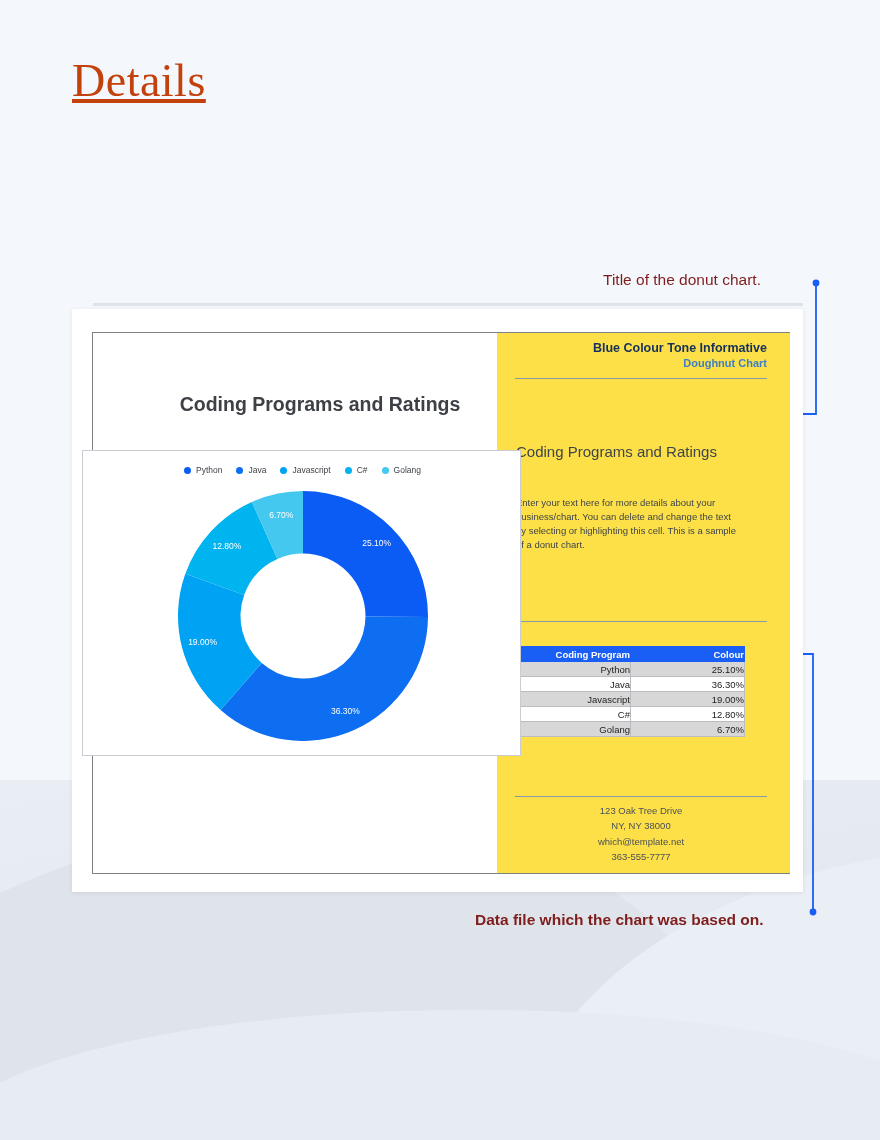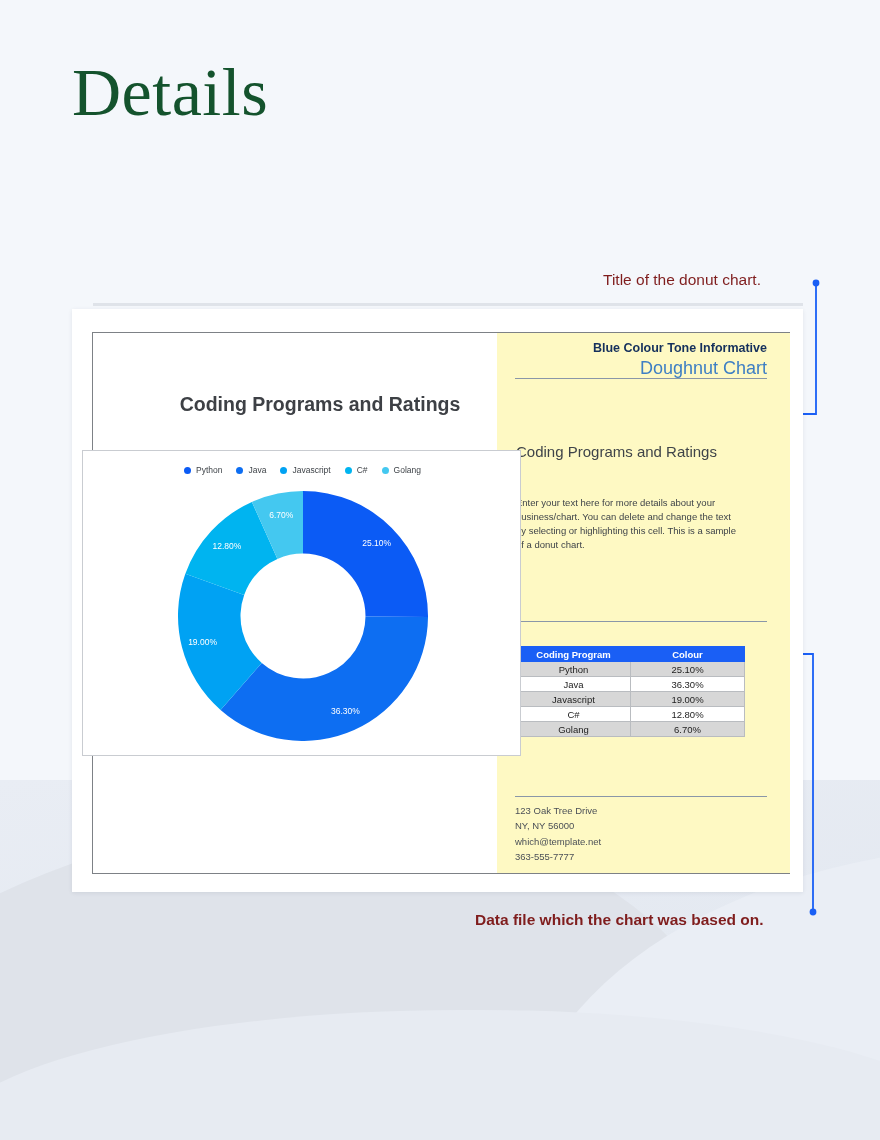--- a/index.html
+++ b/index.html
@@ -44,24 +44,25 @@
     width: 1040px; height: 220px;
     background: #e7ebf2;
     border-radius: 50% 48% 0 0 / 62% 58% 0 0;
   }
 
   
   #page-heading {
     position: absolute;
     left: 72px; top: 58px;
     font-family: "Liberation Serif", serif;
-    font-size: 68px;
+    font-size: 46px;
     line-height: 1;
-    color: #14532d;
+    color: #c2410c;
     letter-spacing: 0.5px;
+    text-decoration: underline;
   }
 
   
   .callout-text {
     position: absolute;
     font-size: 15.5px;
     color: #7f1d1d;
     white-space: nowrap;
   }
   #callout-top-text { left: 603px; top: 271px; }
@@ -93,38 +94,38 @@
     border: 1px solid #7d8186;
     box-sizing: border-box;
     background: #ffffff;
   }
 
   
   #info-panel {
     position: absolute;
     left: 404px; top: 0;
     width: 293px; height: 540px;
-    background: #fef9c3;
+    background: #fde047;
   }
 
   #panel-title-block {
     position: absolute;
     left: 18px; top: 8px;
     width: 252px;
     text-align: right;
   }
   #panel-title-main {
     font-size: 12.5px;
     font-weight: bold;
     color: #15305c;
     line-height: 1.25;
   }
   #panel-title-sub {
-    font-size: 18px;
-    font-weight: normal;
+    font-size: 11px;
+    font-weight: bold;
     color: #3e7fc4;
     line-height: 1.25;
   }
   .panel-rule {
     position: absolute;
     left: 18px;
     width: 252px;
     height: 1px;
     background: #8a97a8;
   }
@@ -157,41 +158,41 @@
   table#data-table {
     border-collapse: collapse;
     width: 229px;
     table-layout: fixed;
   }
   table#data-table th,
   table#data-table td {
     border: 1px solid #b9bcc0;
     font-size: 9.5px;
     height: 14px;
-    text-align: center;
+    text-align: right;
     padding: 0;
     color: #1d1d1d;
     font-weight: normal;
   }
   table#data-table th {
     background: #1a5ff5;
     color: #ffffff;
     font-weight: bold;
     border-color: #1a5ff5;
   }
   table#data-table td:first-child { width: 106px; }
   tr.row-odd td { background: #d7d7d7; }
   tr.row-even td { background: #ffffff; }
 
   
   #panel-footer {
     position: absolute;
     left: 18px; top: 470px;
     width: 252px;
-    text-align: left;
+    text-align: center;
     font-size: 9.5px;
     line-height: 1.62;
     color: #4b5057;
   }
 
   
   #chart-title {
     position: absolute;
     left: 47px; top: 60px;
     width: 360px;
@@ -329,21 +330,21 @@
             <td>6.70%</td>
           </tr>
         </tbody>
       </table>
     </div>
 
     <div class="panel-rule" id="panel-rule-bottom"></div>
 
     <div id="panel-footer">
       <div>123 Oak Tree Drive</div>
-      <div>NY, NY 56000</div>
+      <div>NY, NY 38000</div>
       <div>which@template.net</div>
       <div>363-555-7777</div>
     </div>
   </div>
 </div>
 
 <div id="chart-object">
   <div id="chart-legend">
       <div class="legend-item">
         <span class="legend-dot" style="background: rgb(11, 91, 245);"></span>

